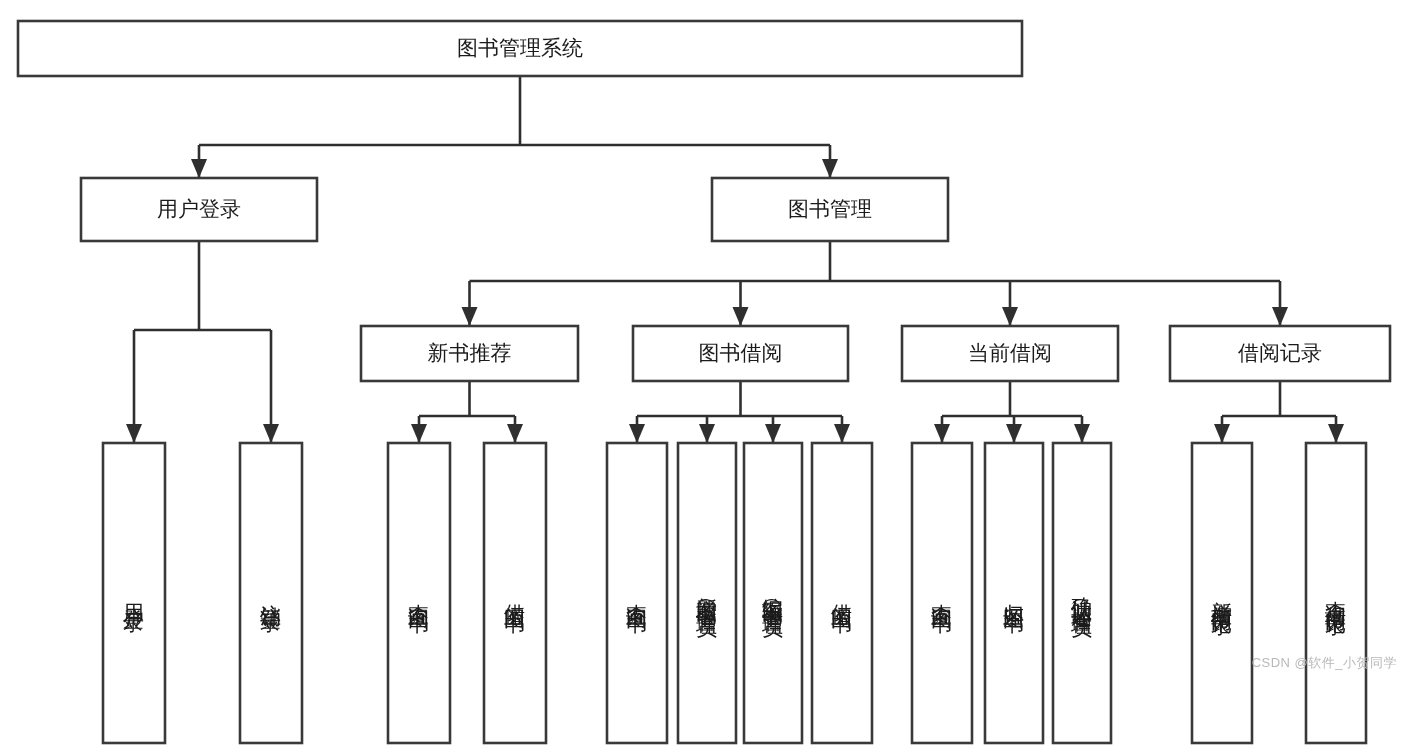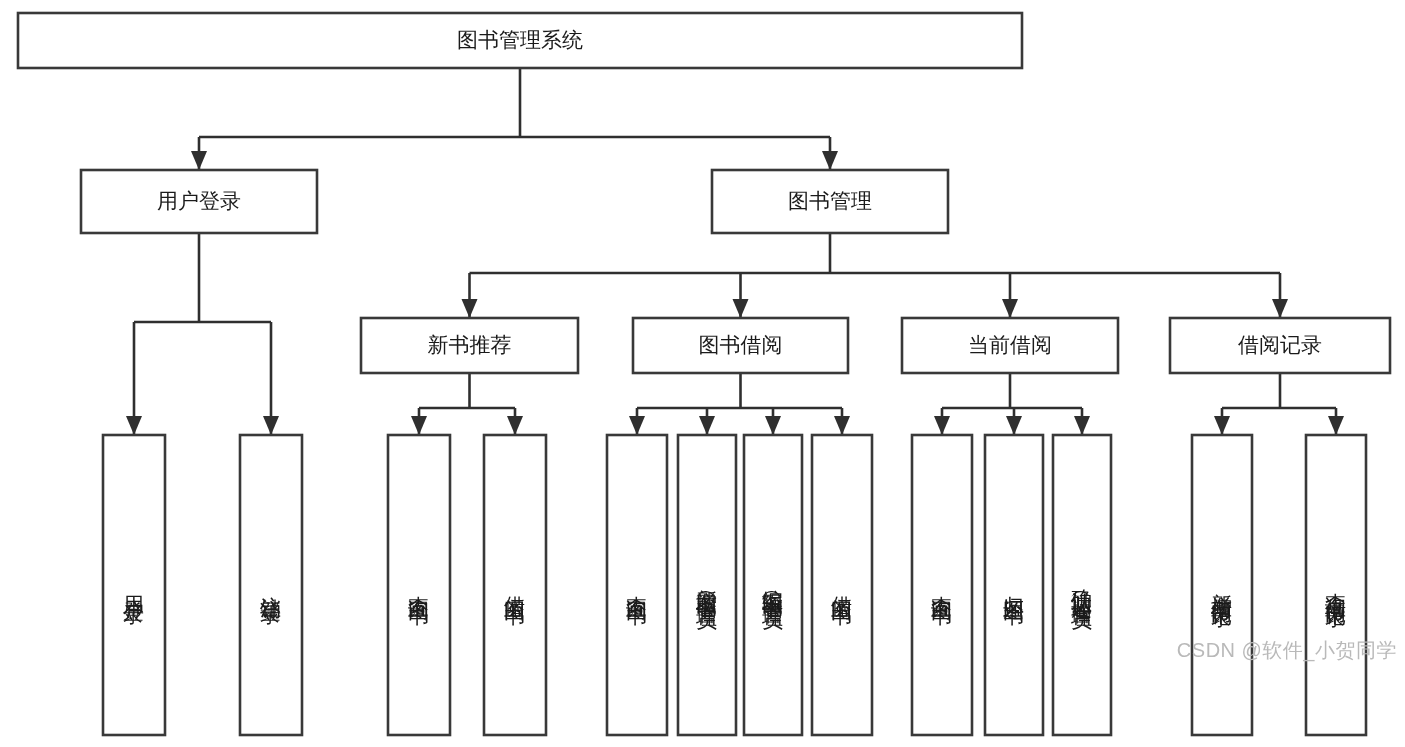--- a/index.html
+++ b/index.html
@@ -10,21 +10,21 @@
   body {
     width: 1405px;
     height: 747px;
     font-family: "Liberation Sans", "DejaVu Sans", sans-serif;
     overflow: hidden;
     position: relative;
   }
   #diagram-root {
     position: absolute;
     left: 0;
-    top: 0;
+    top: 8px;
     width: 1405px;
     height: 668px;
   }
   svg.diagram {
     display: block;
     width: 1405px;
     height: 747px;
   }
   .node-box {
     fill: #ffffff;
@@ -62,21 +62,21 @@
     justify-content: center;
     text-align: center;
     white-space: nowrap;
     pointer-events: none;
   }
   .watermark {
     position: absolute;
     right: 8px;
     bottom: 4px;
     font-family: "Liberation Sans", "DejaVu Sans", sans-serif;
-    font-size: 20px;
+    font-size: 13px;
     color: #b9b9b9;
     white-space: nowrap;
     letter-spacing: 0.5px;
   }
 </style>
 </head>
 <body>
 
 <div id="diagram-root">
   <svg class="diagram" viewBox="0 0 1405 747">

